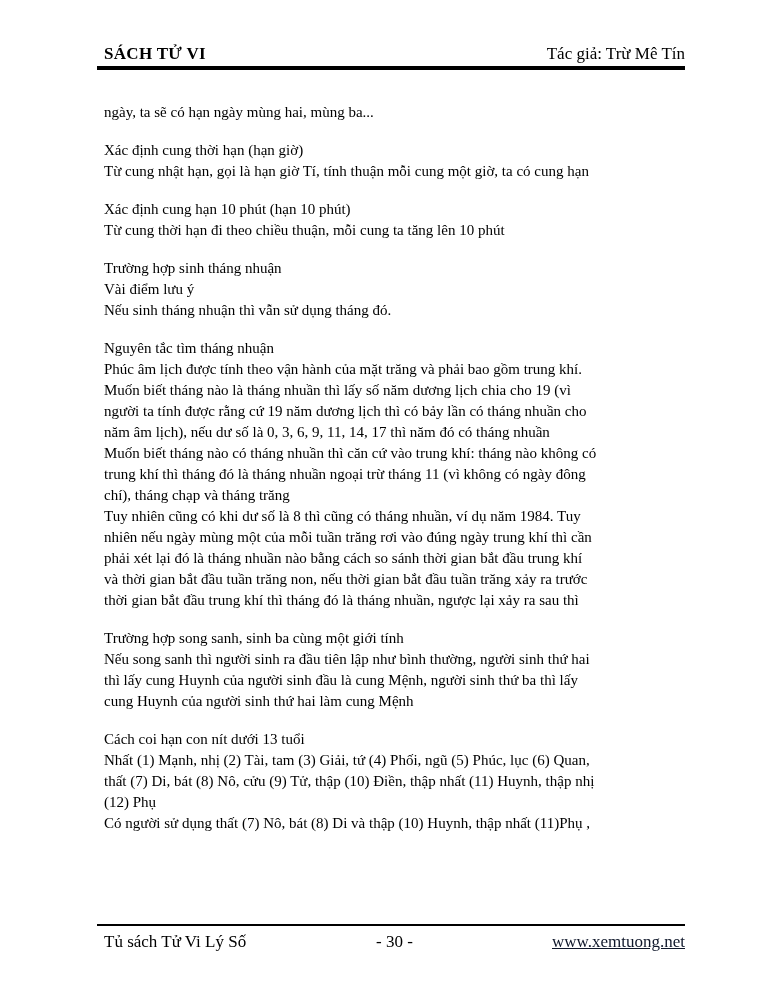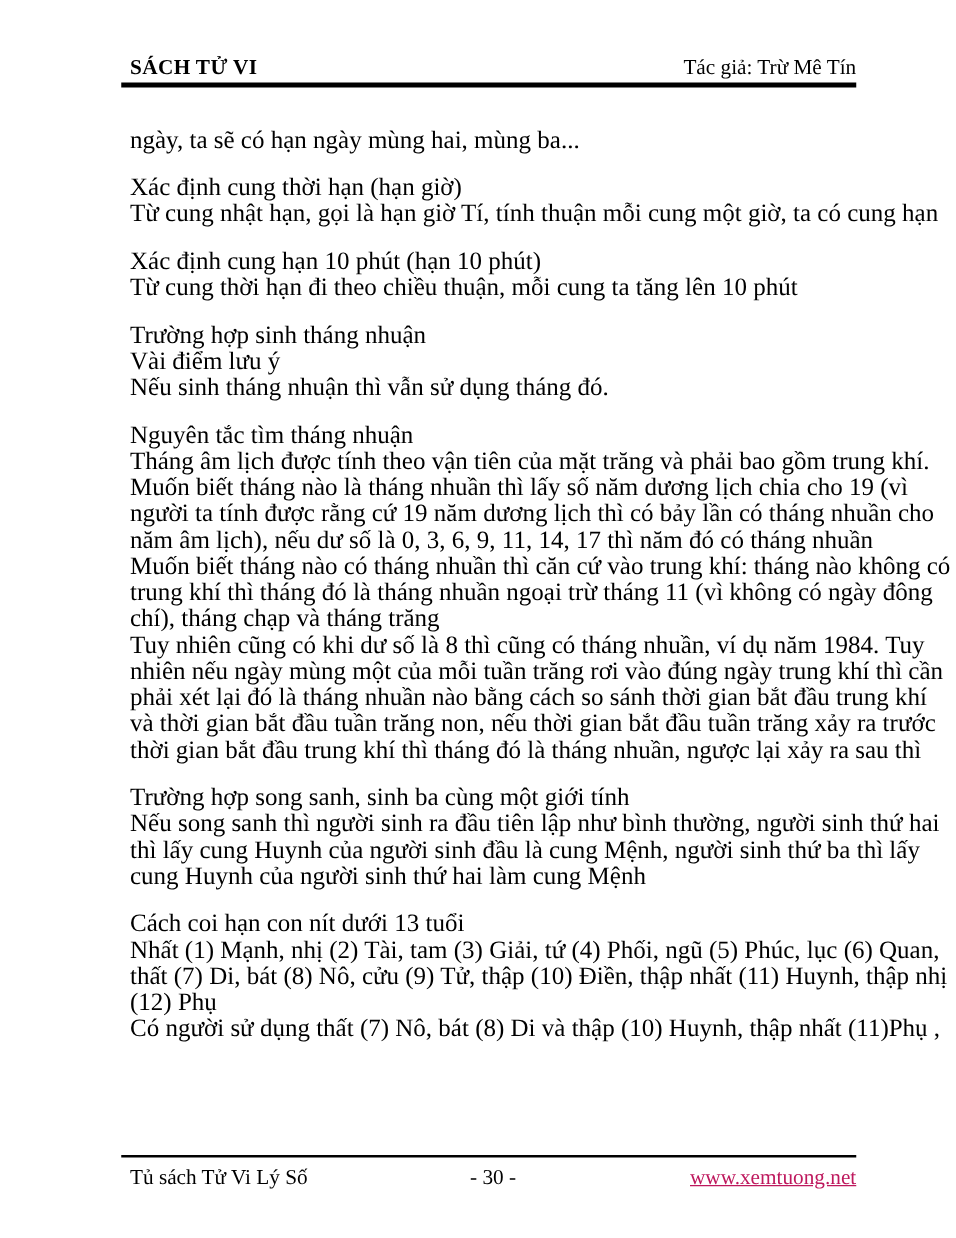--- a/index.html
+++ b/index.html
@@ -19,21 +19,21 @@
     font-size: 17px;
   }
   .header-title { font-weight: bold; letter-spacing: 0.3px; }
   .header-author { font-weight: normal; }
   .rule { position: absolute; left: 97px; width: 588px; background: #000000; }
   .header-rule { top: 66px; height: 4px; }
   .footer-rule { top: 924px; height: 2px; }
   .body-block {
     position: absolute;
     left: 104px; top: 102px; width: 585px;
-    font-size: 20px;
+    font-size: 15px;
   }
   .bodyline { height: 21px; line-height: 21px; white-space: nowrap; }
   .bodyline.blank { height: 17px; }
   .footer-row {
     position: absolute;
     left: 104px; top: 932px; width: 581px;
     display: grid; grid-template-columns: 1fr auto 1fr;
     align-items: baseline;
     font-size: 17px;
   }
@@ -61,21 +61,21 @@
       <div class="bodyline">Từ cung nhật hạn, gọi là hạn giờ Tí, tính thuận mỗi cung một giờ, ta có cung hạn</div>
       <div class="bodyline blank">&nbsp;</div>
       <div class="bodyline">Xác định cung hạn 10 phút (hạn 10 phút)</div>
       <div class="bodyline">Từ cung thời hạn đi theo chiều thuận, mỗi cung ta tăng lên 10 phút</div>
       <div class="bodyline blank">&nbsp;</div>
       <div class="bodyline">Trường hợp sinh tháng nhuận</div>
       <div class="bodyline">Vài điểm lưu ý</div>
       <div class="bodyline">Nếu sinh tháng nhuận thì vẫn sử dụng tháng đó.</div>
       <div class="bodyline blank">&nbsp;</div>
       <div class="bodyline">Nguyên tắc tìm tháng nhuận</div>
-      <div class="bodyline">Tháng âm lịch được tính theo vận tiên của mặt trăng và phải bao gồm trung khí.</div>
+      <div class="bodyline">Phúc âm lịch được tính theo vận hành của mặt trăng và phải bao gồm trung khí.</div>
       <div class="bodyline">Muốn biết tháng nào là tháng nhuần thì lấy số năm dương lịch chia cho 19 (vì</div>
       <div class="bodyline">người ta tính được rằng cứ 19 năm dương lịch thì có bảy lần có tháng nhuần cho</div>
       <div class="bodyline">năm âm lịch), nếu dư số là 0, 3, 6, 9, 11, 14, 17 thì năm đó có tháng nhuần</div>
       <div class="bodyline">Muốn biết tháng nào có tháng nhuần thì căn cứ vào trung khí: tháng nào không có</div>
       <div class="bodyline">trung khí thì tháng đó là tháng nhuần ngoại trừ tháng 11 (vì không có ngày đông</div>
       <div class="bodyline">chí), tháng chạp và tháng trăng</div>
       <div class="bodyline">Tuy nhiên cũng có khi dư số là 8 thì cũng có tháng nhuần, ví dụ năm 1984. Tuy</div>
       <div class="bodyline">nhiên nếu ngày mùng một của mỗi tuần trăng rơi vào đúng ngày trung khí thì cần</div>
       <div class="bodyline">phải xét lại đó là tháng nhuần nào bằng cách so sánh thời gian bắt đầu trung khí</div>
       <div class="bodyline">và thời gian bắt đầu tuần trăng non, nếu thời gian bắt đầu tuần trăng xảy ra trước</div>
@@ -92,17 +92,17 @@
       <div class="bodyline">(12) Phụ</div>
       <div class="bodyline">Có người sử dụng thất (7) Nô, bát (8) Di và thập (10) Huynh, thập nhất (11)Phụ ,</div>
     </div>
 
   <div class="rule footer-rule" style="background: rgb(0, 0, 0);"></div>
 
   <div class="footer-row">
     <span class="footer-left">Tủ sách Tử Vi Lý Số</span>
     <span class="footer-center">- 30 -</span>
     <span class="footer-right">
-      <a class="website-link" href="#" style="color: #be185d;">www.xemtuong.net</a>
+      <a class="website-link" href="#" style="color: #0f172a;">www.xemtuong.net</a>
     </span>
   </div>
 
 </div>
 
 </body></html>

